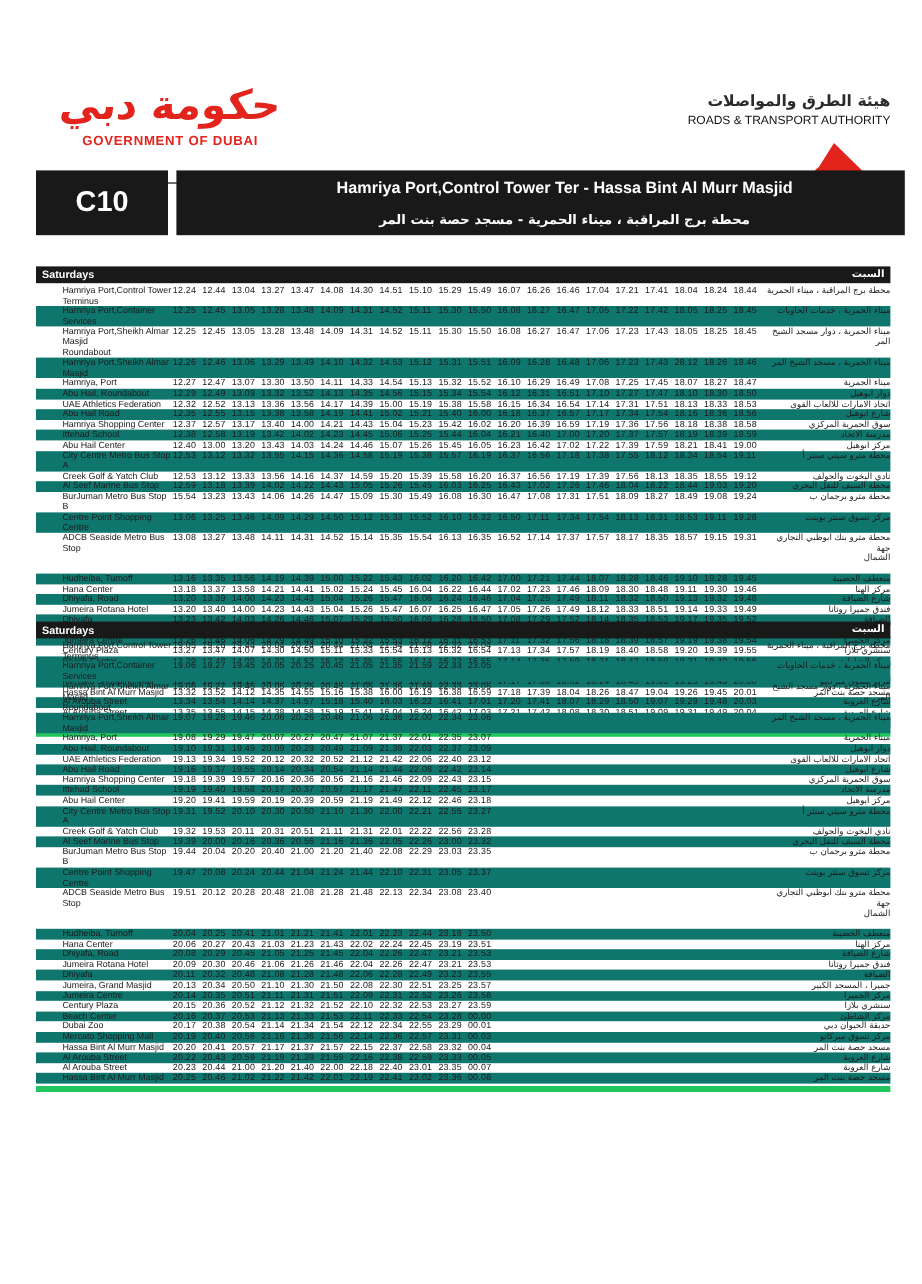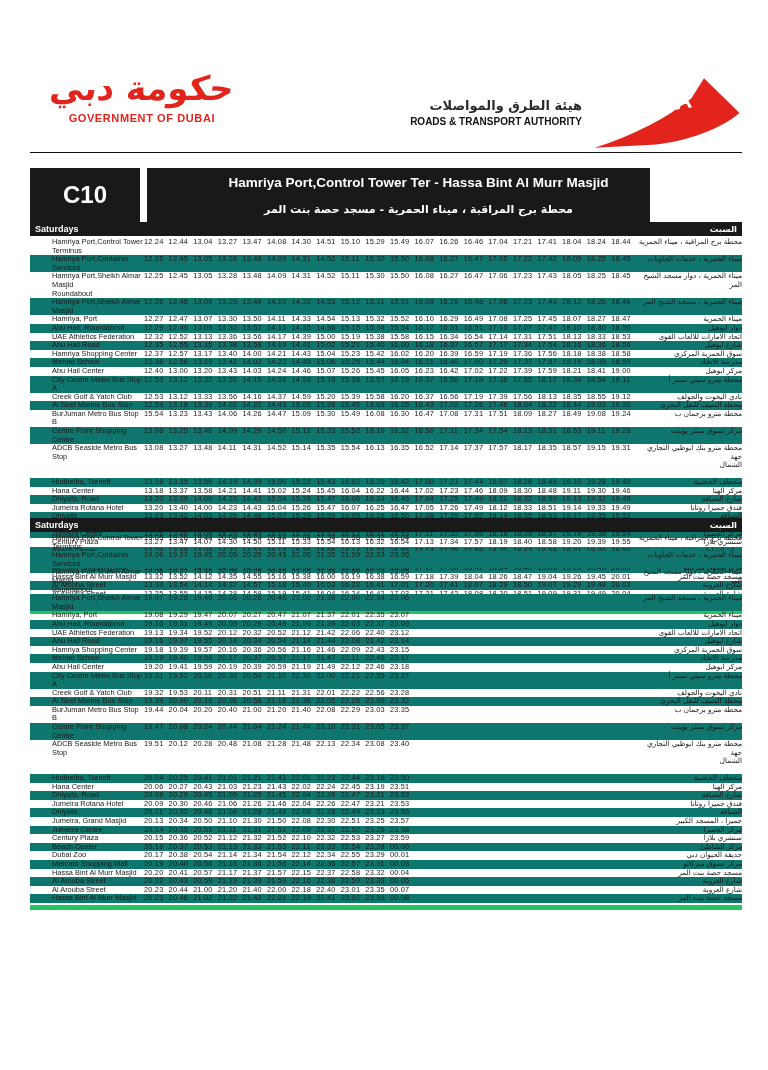--- a/index.html
+++ b/index.html
@@ -5,28 +5,28 @@
   html,body{margin:0;padding:0;background:#fff;}
   .page{width:768px;height:1070px;position:relative;background:#fff;overflow:hidden;
         font-family:"Liberation Sans","DejaVu Sans",sans-serif;color:#1a1a1a;}
   
   .masthead{position:absolute;top:68px;left:30px;width:712px;height:80px;
             display:flex;justify-content:space-between;align-items:flex-start;}
   .gov{margin-left:20px;text-align:center;}
   .gov-callig{color:#e3241d;font-size:34px;line-height:40px;font-weight:bold;
               font-family:"DejaVu Sans",sans-serif;transform:skewX(-6deg);}
   .gov-caption{color:#e3241d;font-size:11px;font-weight:bold;letter-spacing:.6px;margin-top:4px;}
-  .rta-cluster{display:flex;align-items:center;gap:10px;margin-top:8px;}
+  .rta-cluster{display:flex;align-items:center;gap:10px;margin-top:8px;flex-direction:column;}
   .rta-names{text-align:right;line-height:1.35;}
   .rta-ar{font-size:13px;font-weight:bold;color:#2b2b2b;font-family:"DejaVu Sans",sans-serif;}
-  .rta-en{font-size:10px;font-weight:bold;color:#111;}
+  .rta-en{font-size:10px;font-weight:normal;color:#111;}
   .rta-logo{width:150px;height:74px;}
   
   .toprule{position:absolute;top:152px;left:30px;width:712px;border-top:1.5px solid #111;}
-  .routebar{position:absolute;top:168px;left:30px;width:620px;height:54px;display:flex;gap:7px;}
+  .routebar{position:absolute;top:142px;left:30px;width:724px;height:54px;display:flex;gap:7px;}
   .route-code{background:#191919;color:#fff;width:110px;display:flex;align-items:center;
               justify-content:center;font-size:24px;font-weight:bold;}
   .route-title{background:#191919;color:#fff;flex:1;display:flex;flex-direction:column;
                align-items:center;justify-content:center;gap:13px;padding-left:40px;}
   .route-title .en{font-size:13.5px;font-weight:bold;}
   .route-title .ar{font-size:11px;font-weight:bold;font-family:"DejaVu Sans",sans-serif;}
   
   .section{margin:0 10px 0 30px;width:712px;}
   .section1{position:absolute;top:222px;left:0;}
   .section2{position:absolute;top:518px;left:0;}

